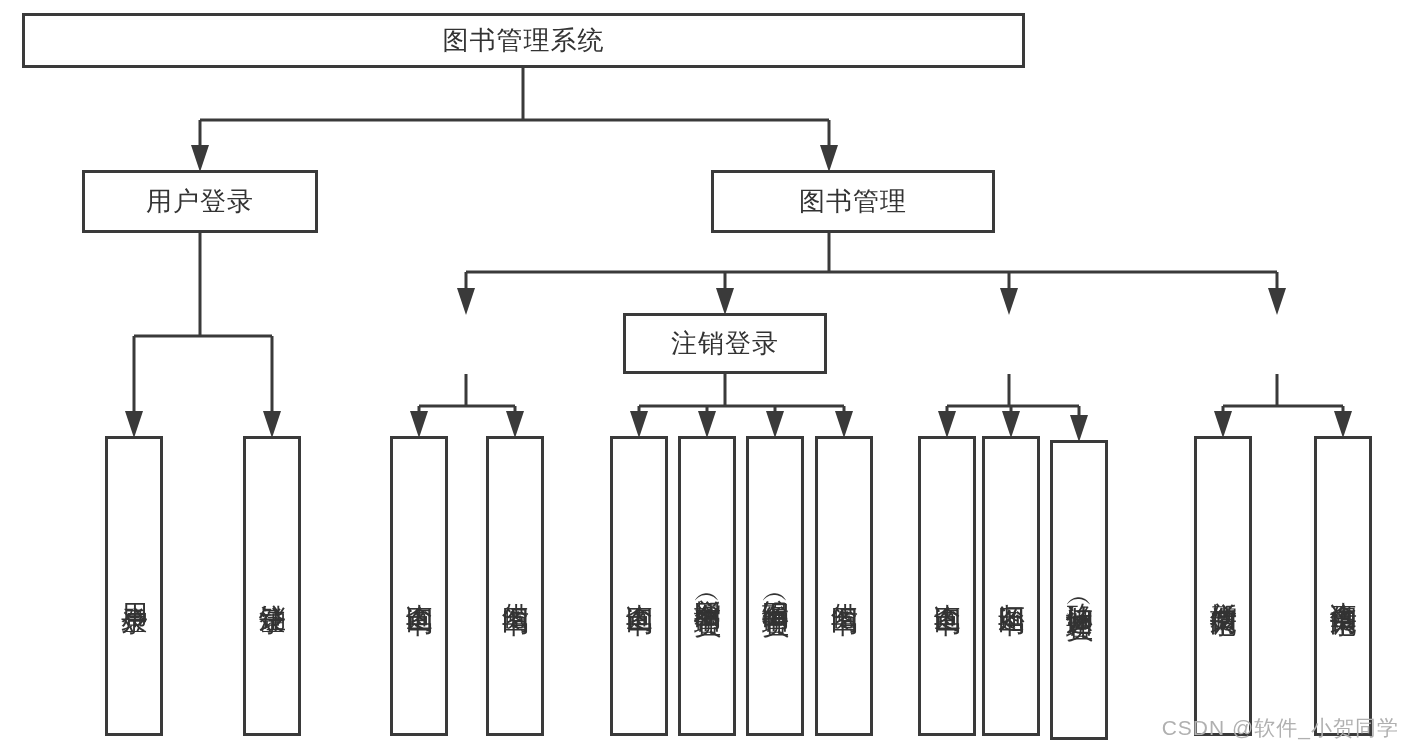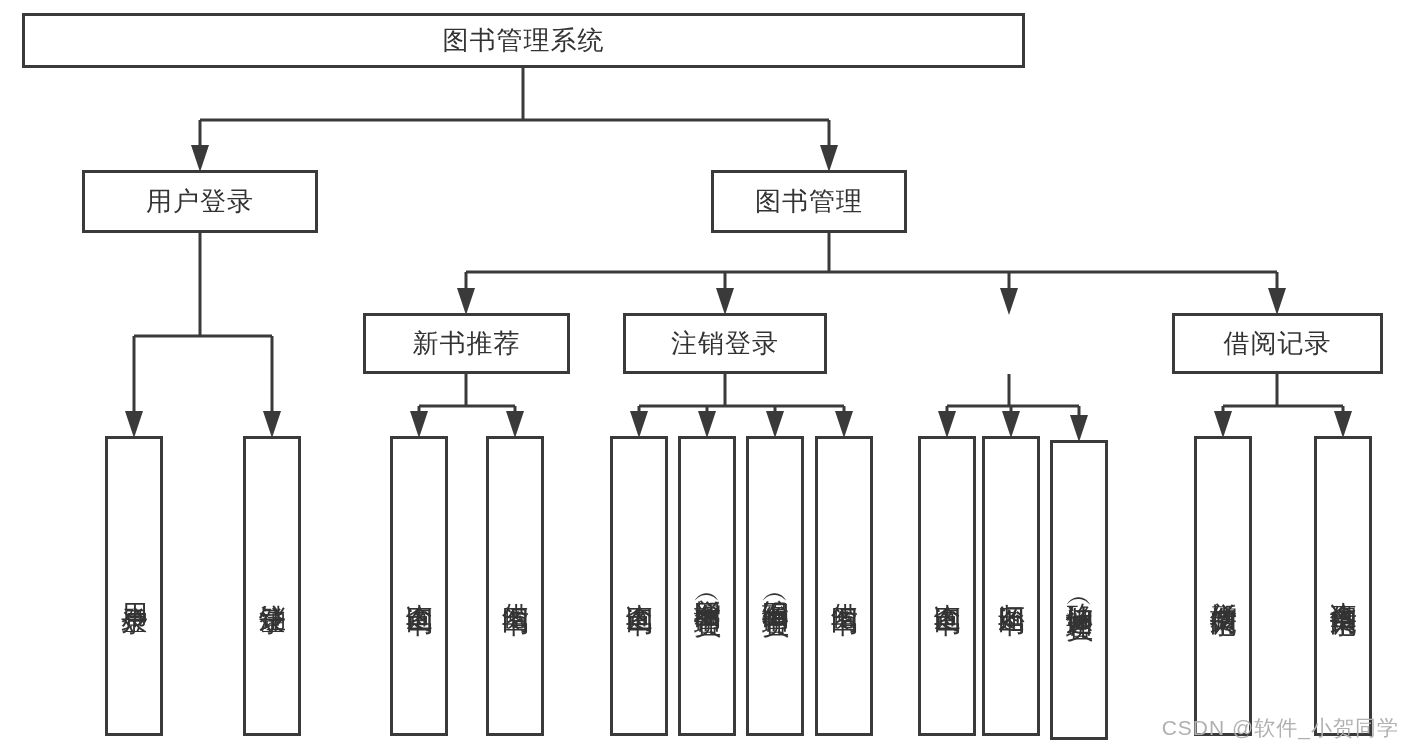--- a/index.html
+++ b/index.html
@@ -85,32 +85,26 @@
     </g>
   </svg>
 
   <div class="node h" style="left:22px;top:13px;width:1003px;height:55px">
     <span>图书管理系统</span>
   </div>
 
   <div class="node h" style="left:82px;top:170px;width:236px;height:63px">
     <span>用户登录</span>
   </div>
-  <div class="node h" style="left:711px;top:170px;width:196px;height:63px">
+  <div class="node h" style="left:711px;top:170px;width:284px;height:63px">
     <span>图书管理</span>
   </div>
 
-  <div class="node h" style="left:363px;top:313px;width:207px;height:61px">
-    <span>新书推荐</span>
-  </div>
   <div class="node h" style="left:623px;top:313px;width:204px;height:61px">
     <span>注销登录</span>
-  </div>
-  <div class="node h" style="left:1172px;top:313px;width:211px;height:61px">
-    <span>借阅记录</span>
   </div>
 
   <div class="node v" style="left:105px;top:436px;width:58px;height:300px">
     <span>用户登录</span>
   </div>
   <div class="node v" style="left:243px;top:436px;width:58px;height:300px">
     <span>注销登录</span>
   </div>
 
   <div class="node v" style="left:390px;top:436px;width:58px;height:300px">

